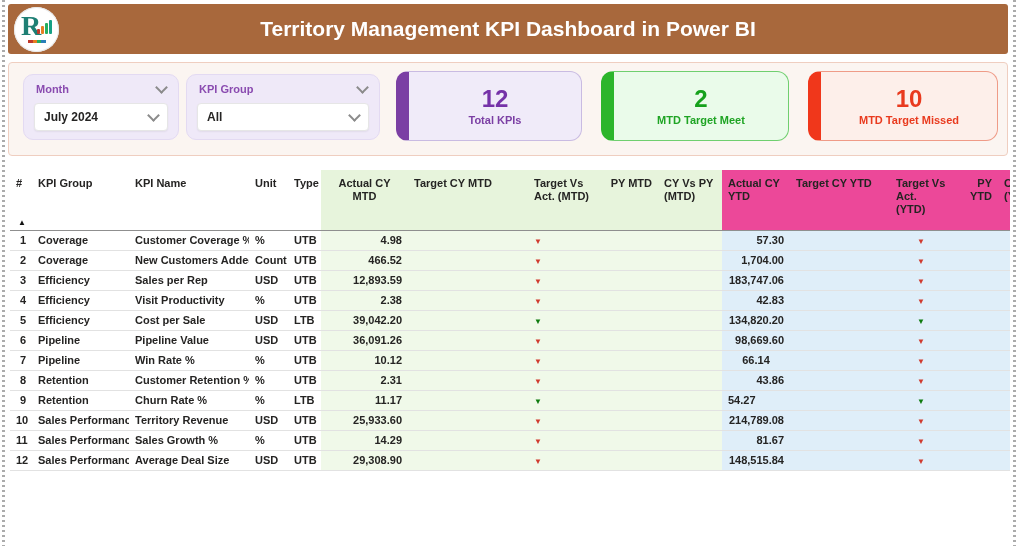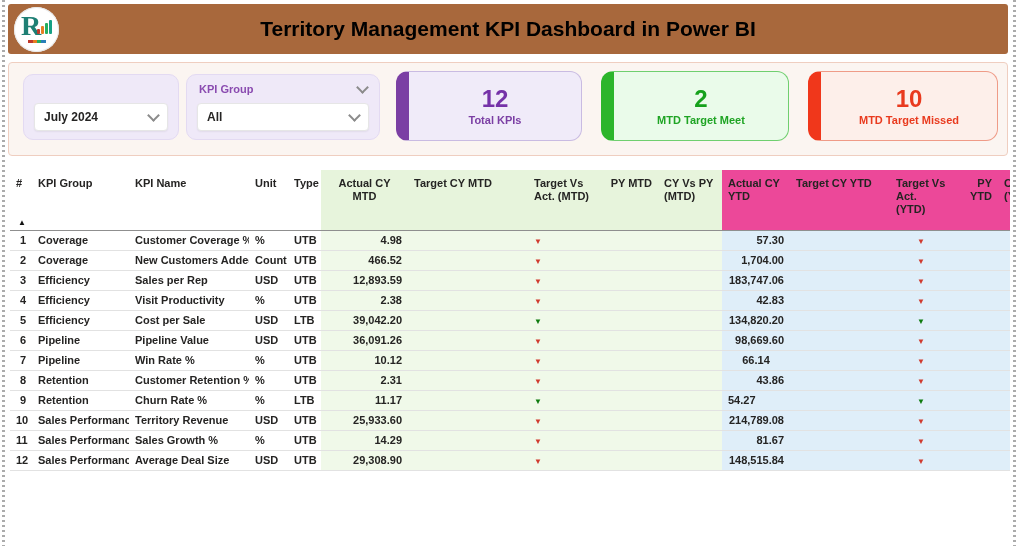--- a/index.html
+++ b/index.html
@@ -6,21 +6,21 @@
   .page{position:relative;width:1024px;height:546px;background:#fff;overflow:hidden;
         font-family:"Liberation Sans",sans-serif;color:#252423;}
   .edge{position:absolute;top:0;width:3px;height:546px;
         background:repeating-linear-gradient(to bottom,#ababab 0 2px,transparent 2px 5px);}
   .edge.left{left:2px;} .edge.right{left:1013px;}
 
   
   .titlebar{position:absolute;left:8px;top:4px;width:1000px;height:50px;
             background:#A8683C;border-radius:3px;}
   .title{position:absolute;left:0;top:0;width:100%;height:40px;line-height:50px;
-         text-align:center;color:#000000;font-size:21px;font-weight:bold;}
+         text-align:center;color:#ffffff;font-size:21px;font-weight:bold;}
   .logo{position:absolute;left:6px;top:3px;width:45px;height:45px;background:#fff;
         border-radius:50%;box-shadow:0 0 0 1px #e8e8e8 inset;}
   .logo-letter{position:absolute;left:7px;top:3px;font-family:"Liberation Serif",serif;
         font-size:28px;font-weight:bold;color:#1E7F74;}
   .logo-bars{position:absolute;left:23px;top:13px;display:flex;align-items:flex-end;gap:1px;}
   .logo-bars i{display:block;width:3px;border-radius:1px;}
   .logo-bars i:nth-child(1){height:5px;background:#C0392B;}
   .logo-bars i:nth-child(2){height:8px;background:#E67E22;}
   .logo-bars i:nth-child(3){height:11px;background:#27AE60;}
   .logo-bars i:nth-child(4){height:14px;background:#16A085;}
@@ -86,20 +86,24 @@
           <i></i>
           <i></i>
         </span>
       <span class="logo-strip"></span>
     </div>
   </div>
 
   <div class="filterbar">
 
     <div class="dd month">
+      <div class="dd-head">
+        <span class="dd-label">Month</span>
+        <span class="chev"></span>
+      </div>
       <div class="dd-select">
         <span>July 2024</span>
         <span class="chev"></span>
       </div>
     </div>
 
     <div class="dd kpi">
       <div class="dd-head">
         <span class="dd-label">KPI Group</span>
         <span class="chev"></span>

